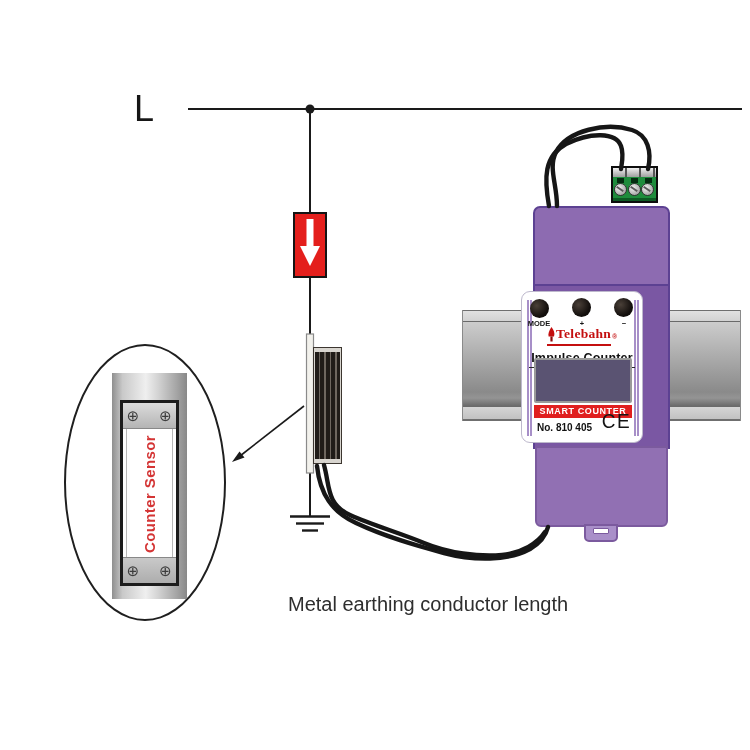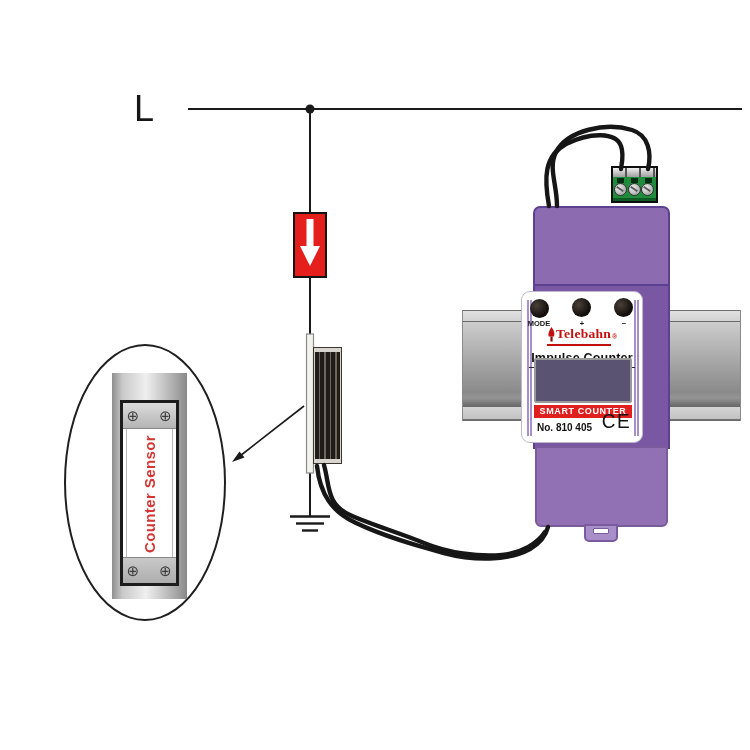--- a/index.html
+++ b/index.html
@@ -229,15 +229,16 @@
       <div class="frame-mid"></div>
       <div class="plate plate-bottom">
         <span class="screw-glyph">⊕</span>
         <span class="screw-glyph">⊕</span>
       </div>
       <span class="sensor-label">Counter Sensor</span>
     </div>
   </div>
 
   <div class="abs captions">
+    <div>Metal earthing conductor length</div>
   </div>
 
 </div>
 
 </body></html>

